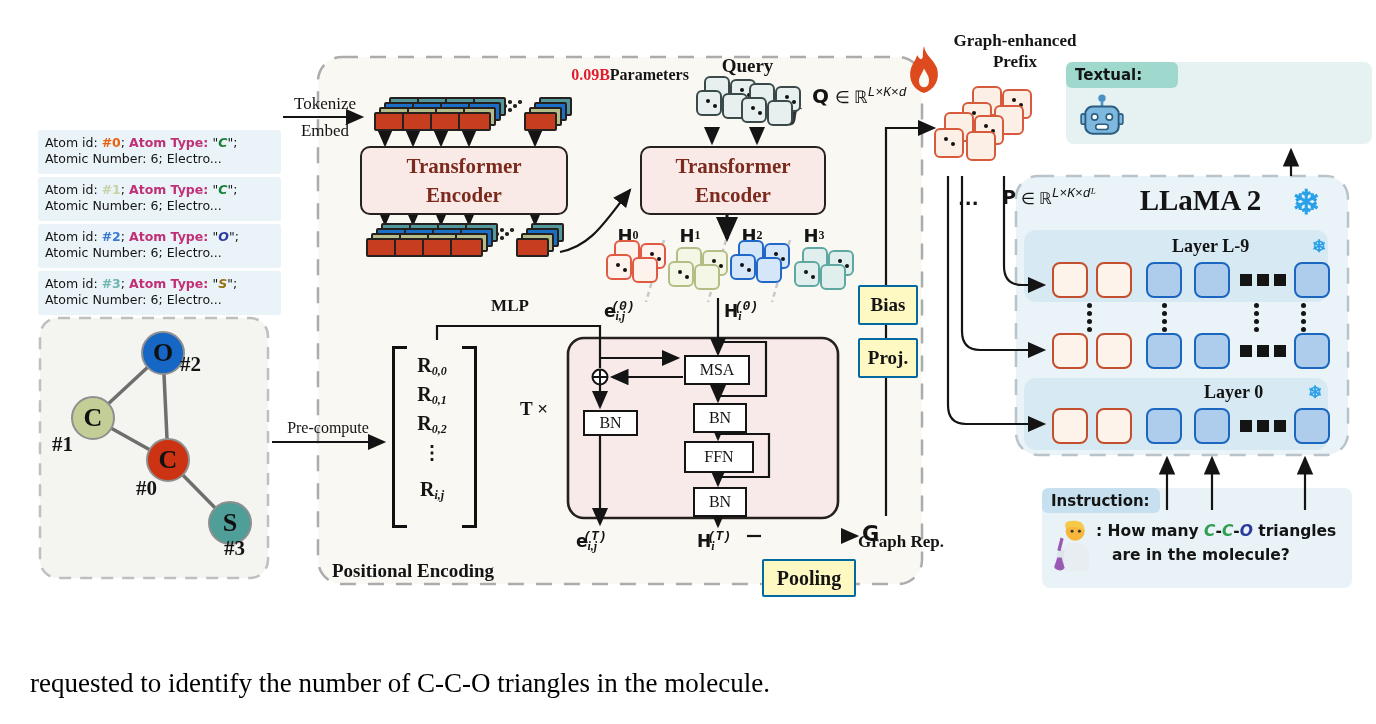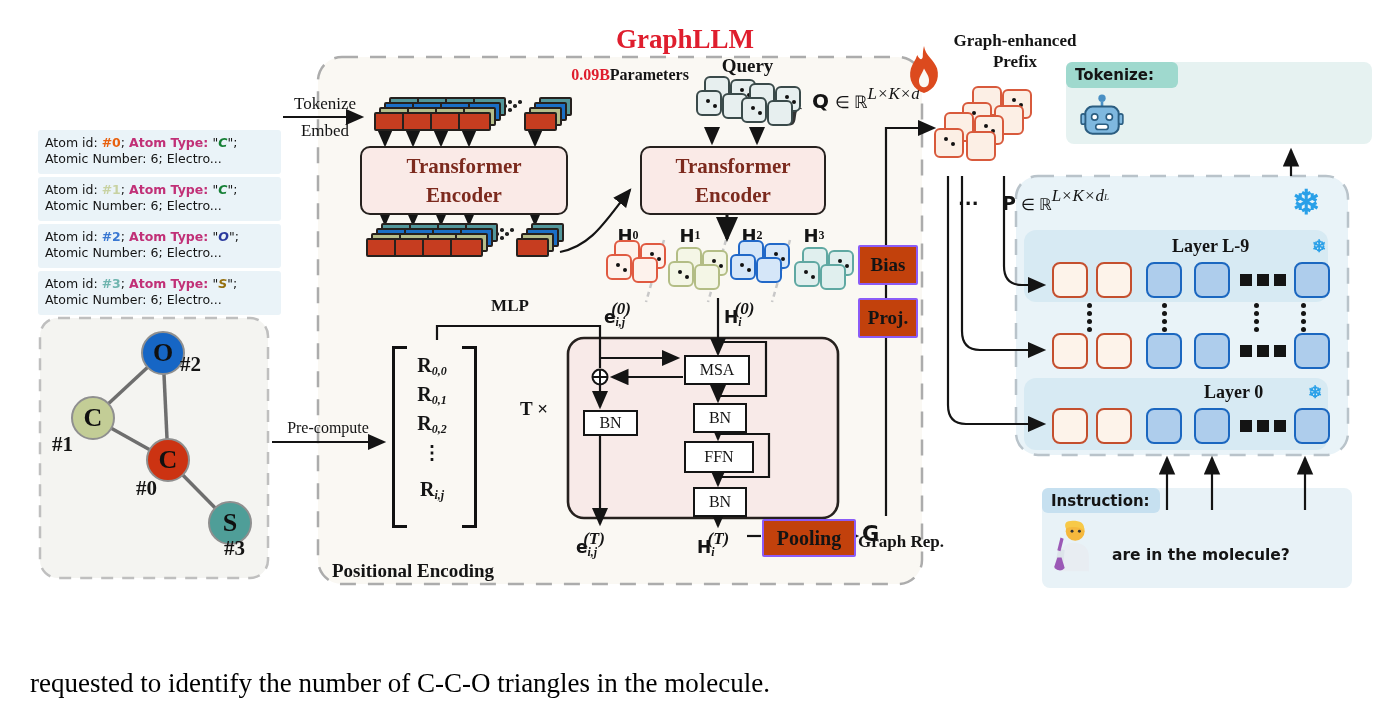--- a/index.html
+++ b/index.html
@@ -26,22 +26,22 @@
   .tS{color:#96700f;font-weight:bold;font-style:italic;}
   
   .gnode{position:absolute;width:44px;height:44px;border-radius:50%;border:2.5px solid #8f8f8f;box-sizing:border-box;
          display:flex;align-items:center;justify-content:center;font-family:"Liberation Serif",serif;
          font-weight:bold;font-size:26px;color:#101010;}
   .gtag{position:absolute;font-family:"Liberation Serif",serif;font-weight:bold;font-size:21px;}
   
   .tbox{position:absolute;background:#faeae7;border:2.6px solid #26211e;border-radius:10px;color:#7c2a1e;
         font-family:"Liberation Serif",serif;font-weight:bold;font-size:21px;line-height:1.35;
         display:flex;flex-direction:column;align-items:center;justify-content:center;z-index:2;}
-  .pbox{position:absolute;background:#c2410c;border:2px solid #8b5cf6;display:flex;align-items:center;
-        justify-content:center;font-family:"Liberation Serif",serif;font-weight:bold;font-size:19px;z-index:2;border-radius:2px;}
+  .pbox{position:absolute;background:#fef9c3;border:2px solid #0369a1;display:flex;align-items:center;
+        justify-content:center;font-family:"Liberation Serif",serif;font-weight:bold;font-size:19px;z-index:2;border-radius:2px;margin-top:40px;}
   .wbox{position:absolute;background:#fff;border:2px solid #141414;font-family:"Liberation Serif",serif;
         font-size:16px;display:flex;align-items:center;justify-content:center;z-index:2;}
   
   .tki{position:absolute;display:block;width:33px;height:19px;border:2px solid #26211e;border-radius:2px;box-sizing:border-box;}
   .tk1{background:#c63d20;} .tk2{background:#b5be8b;} .tk3{background:#1b6fc6;} .tk4{background:#52979b;}
   .card{position:absolute;display:block;width:26px;height:26px;border-radius:6px;border:2.4px solid #444;background:#fff;box-sizing:border-box;}
   .cq{border-color:#3a4a4a;background:#e7efef;} .ch0{border-color:#e05a41;background:#fdf2ec;}
   .ch1{border-color:#b3bd85;background:#f4f6e6;} .ch2{border-color:#2168c8;background:#d5e6f8;}
   .ch3{border-color:#5fa8a2;background:#e0efee;} .cp{border-color:#d85a3c;background:#fcefe5;}
   .dotted::before{content:"";position:absolute;left:8px;top:7px;width:4.2px;height:4.2px;border-radius:50%;
@@ -51,21 +51,21 @@
   .sqr{position:absolute;display:block;width:12px;height:12px;background:#141414;}
   .vdots{position:absolute;display:block;width:5px;height:30px;z-index:2;}
   .vdots::before{content:"";position:absolute;width:5px;height:5px;border-radius:50%;background:#141414;
                  box-shadow:0 8px 0 #141414,0 16px 0 #141414,0 24px 0 #141414;}
   .sdots{position:absolute;width:24px;height:12px;z-index:2;}
   .sdots::before{content:"";position:absolute;left:0;top:8px;width:3.5px;height:3.5px;border-radius:50%;background:#222;
                  box-shadow:5px -4px 0 #222,10px 0 0 #222,10px -8px 0 #222,15px -4px 0 #222,20px -8px 0 #222;}
   
   .msym{font-family:"DejaVu Sans",sans-serif;font-weight:bold;}
   .mset{font-family:"Liberation Serif",serif;}
-  .sup{font-size:17px;vertical-align:0.55em;font-style:italic;font-family:Liberation Serif, serif;}
+  .sup{font-size:13px;vertical-align:0.55em;font-style:italic;font-family:Liberation Mono, monospace;}
   .supsup{font-size:9px;vertical-align:1.15em;font-style:italic;font-family:"Liberation Serif",serif;}
   .sub{font-size:12px;vertical-align:-0.25em;font-style:italic;font-family:"Liberation Serif",serif;}
   .hlbl{font-family:"DejaVu Sans",sans-serif;font-weight:bold;font-size:18px;}
   .mlbl{font-family:"DejaVu Sans",sans-serif;font-weight:bold;font-size:17px;}
   .rrow{position:absolute;font-family:"Liberation Serif",serif;font-weight:bold;font-size:20px;width:64px;text-align:center;}
   .brkL{position:absolute;width:12px;border-left:3px solid #111;border-top:3px solid #111;border-bottom:3px solid #111;}
   .brkR{position:absolute;width:12px;border-right:3px solid #111;border-top:3px solid #111;border-bottom:3px solid #111;}
   
   .chip{position:absolute;border-radius:6px;font-weight:bold;font-size:15px;display:flex;align-items:center;
         padding-left:9px;box-sizing:border-box;z-index:2;}
@@ -190,21 +190,20 @@
     </div>
   <div class="gtag lay" style="left:180px;top:352px;">#2</div>
   <div class="gtag lay" style="left:52px;top:432px;">#1</div>
   <div class="gtag lay" style="left:136px;top:476px;">#0</div>
   <div class="gtag lay" style="left:224px;top:536px;">#3</div>
 
   <div class="abs lay serif ctr" style="left:283px;top:94px;width:84px;font-size:17px;">Tokenize</div>
   <div class="abs lay serif ctr" style="left:283px;top:121px;width:84px;font-size:17px;">Embed</div>
   <div class="abs lay serif ctr" style="left:276px;top:419px;width:104px;font-size:16px;">Pre-compute</div>
 
-  <div class="abs lay serifb ctr" style="left:560px;top:24px;width:250px;font-size:27px;color:#df1e2e;">GraphLLM</div>
   <div class="abs lay serifb ctr" style="left:545px;top:66px;width:170px;font-size:16px;">
     <span style="color:#df1e2e;">0.09B</span>
       <span> Parameters</span>
   </div>
 
   <div class="tbox" style="left:360px;top:146px;width:204px;height:65px;">
     <span>Transformer</span>
     <span>Encoder</span>
   </div>
   <div class="tbox" style="left:640px;top:146px;width:182px;height:65px;">
@@ -276,27 +275,28 @@
   </svg>
 
   <div class="abs lay serifb ctr" style="left:935px;top:31px;width:160px;font-size:17px;">Graph-enhanced</div>
   <div class="abs lay serifb ctr" style="left:935px;top:52px;width:160px;font-size:17px;text-align:center;">Prefix</div>
   <div class="abs lay" style="left:958px;top:188px;font-size:18px;font-weight:bold;">...</div>
   <div class="abs lay" style="left:1002px;top:186px;">
     <span class="msym" style="font-size:19px;">P</span>
     <span class="mset" style="font-size:16px;">∈ ℝ</span><span class="sup">L×K×d</span><span class="supsup">L</span>
   </div>
 
+  <div class="abs lay serifb ctr" style="left:1128px;top:184px;width:145px;font-size:29px;">LLaMA 2</div>
   <span class="snow serifb" style="left:1292px;top:182px;font-size:34px;">❄</span>
   <div class="abs lay serifb" style="left:1172px;top:236px;font-size:18px;">Layer L-9</div>
   <span class="snow serifb" style="left:1312px;top:236px;font-size:17px;">❄</span>
   <div class="abs lay serifb" style="left:1182px;top:382px;font-size:18px;margin-left:22px;">Layer 0</div>
   <span class="snow serifb" style="left:1308px;top:382px;font-size:17px;">❄</span>
 
-  <div class="chip comic" style="left:1066px;top:62px;width:112px;height:26px;background:#9fd9ce;">Tokenize:</div>
+  <div class="chip comic" style="left:1066px;top:62px;width:112px;height:26px;background:#9fd9ce;">Textual:</div>
   <svg class="abs lay" style="left:1080px;top:94px;" width="44" height="46" viewBox="0 0 40 44">
     <circle cx="20" cy="4" r="3.5" fill="#4a90c4"></circle>
       <line x1="20" y1="7" x2="20" y2="12" stroke="#4a90c4" stroke-width="2.5"></line>
     <rect x="4" y="12" width="32" height="26" rx="7" fill="#7fb8df" stroke="#2b5d80" stroke-width="2"></rect>
     <circle cx="13" cy="22" r="3" fill="#fff" stroke="#2b5d80" stroke-width="1.5"></circle>
     <circle cx="27" cy="22" r="3" fill="#fff" stroke="#2b5d80" stroke-width="1.5"></circle>
     <rect x="14" y="29" width="12" height="5" rx="2.5" fill="#fff" stroke="#2b5d80" stroke-width="1.5"></rect>
     <rect x="0" y="19" width="4" height="10" rx="2" fill="#7fb8df" stroke="#2b5d80" stroke-width="1.5"></rect>
     <rect x="36" y="19" width="4" height="10" rx="2" fill="#7fb8df" stroke="#2b5d80" stroke-width="1.5"></rect>
   </svg>
@@ -305,20 +305,23 @@
   <svg class="abs lay" style="left:1050px;top:518px;" width="42" height="56" viewBox="0 0 40 52">
     <circle cx="24" cy="12" r="9" fill="#f5b83d"></circle>
     <path d="M15 9 Q12 1 24 2 Q34 3 32 11 Q26 6 15 9 Z" fill="#f7c948"></path>
     <circle cx="21" cy="12" r="1.4" fill="#333"></circle>
       <circle cx="28" cy="12" r="1.4" fill="#333"></circle>
     <path d="M10 34 Q12 22 24 23 Q36 24 37 35 L37 50 L10 50 Z" fill="#e8edf2"></path>
     <path d="M8 28 L14 30 L12 48 L4 48 Z" fill="#dde4ea"></path>
     <path d="M7 30 L10 18 L13 19 L10 31 Z" fill="#9b59b6"></path>
     <path d="M4 46 A6 6 0 0 0 14 47 L11 37 L7 37 Z" fill="#9b59b6"></path>
   </svg>
+  <div class="abs lay comic" style="left:1096px;top:522px;font-size:15.5px;font-weight:bold;">
+    <span>: How many </span><span class="grC">C</span><span>-</span><span class="grC">C</span><span>-</span><span class="nvO">O</span><span> triangles</span>
+  </div>
   <div class="abs lay comic" style="left:1112px;top:546px;font-size:15.5px;font-weight:bold;">are in the molecule?</div>
 
   <div class="cap lay" style="top:668px;">requested to identify the number of C-C-O triangles in the molecule.</div>
 
 <div class="abs lay" style="left: 374px; top: 97px; width: 48px; height: 34px;">
       <i class="tki tk4" style="left: 15px; top: 0px;"></i>
       <i class="tki tk3" style="left: 10px; top: 5px;"></i>
       <i class="tki tk2" style="left: 5px; top: 10px;"></i>
       <i class="tki tk1" style="left: 0px; top: 15px;"></i>
     </div>

